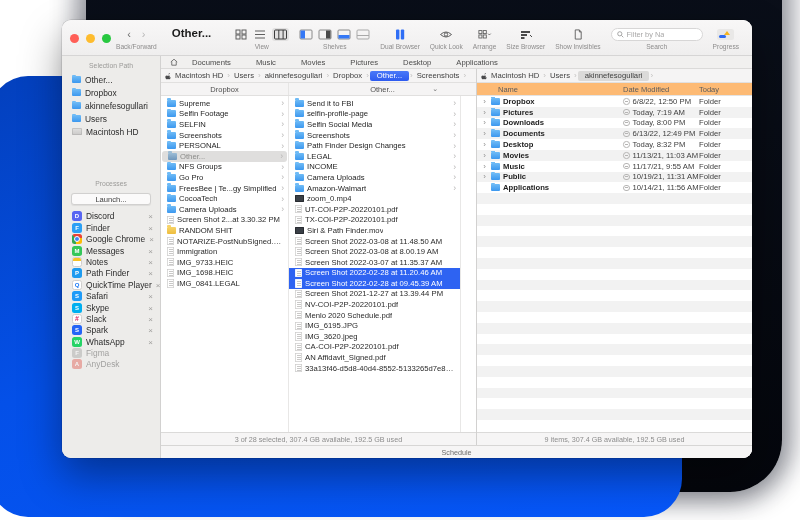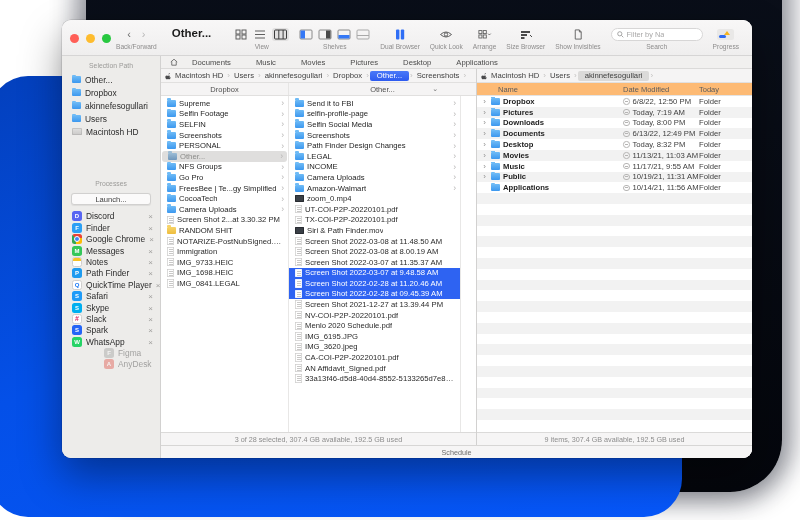--- a/index.html
+++ b/index.html
@@ -51,21 +51,21 @@
   .side-header { font-size:6.8px; color:#9b9a98; text-align:center; margin:2px 0 4px; }
   .side-item { display:flex; align-items:center; gap:4px; padding:1.5px 4px 1.5px 10px;
     font-size:8.4px; color:#2b2b2b; white-space:nowrap; overflow:hidden; }
   .side-spacer { height:40px; }
   .launch-btn { margin:2px 9px 5px; height:12px; background:#fbfafa; border:1px solid #d1d0cf;
     border-radius:3px; font-size:7.6px; color:#3d3d3d; display:flex; align-items:center;
     justify-content:center; box-shadow:0 .5px 1px rgba(0,0,0,.07); }
   .proc-item { display:flex; align-items:flex-end; gap:4px; padding:0 7px 0 10px;
     height:11.4px; font-size:8.4px; color:#2b2b2b; white-space:nowrap; overflow:hidden; }
   .proc-item .x { margin-left:auto; color:#a1a09e; font-size:8px; line-height:8px; }
-  .proc-item.dimmed { opacity:.4;margin-left:32px; }
+  .proc-item.dimmed { opacity:.4; }
   .app-ico { flex:0 0 10px; width:10px; height:10px; border-radius:2.5px; display:flex;
     align-items:center; justify-content:center; font-size:6px; font-weight:700; color:#fff; overflow:hidden; }
   .app-ico.chrome { background:conic-gradient(from -45deg,#ea4335 0 120deg,#fbbc05 0 240deg,#34a853 0 360deg); position:relative; }
   .app-ico.chrome::after { content:""; width:4px; height:4px; border-radius:50%; background:#4285f4; border:1px solid #fff; }
   .app-ico.notes { background:#fff; border:.5px solid #d0cfce; position:relative; }
   .app-ico.notes::before { content:""; position:absolute; top:0; left:0; right:0; height:3px; background:#f7c325; }
   .app-ico.qt { background:#fff; border:.5px solid #d0cfce; color:#1e7bf5; }
   .app-ico.slack { background:#fff; border:.5px solid #d0cfce; color:#e01e5a; font-size:7px; }
 
   
@@ -607,24 +607,20 @@
                   <div class="file-row">
                     <span class="ic-doc"></span>
                     <span class="name">Screen Shot 2022-03-08 at 8.00.19 AM</span>
                   </div>
                   <div class="file-row">
                     <span class="ic-doc"></span>
                     <span class="name">Screen Shot 2022-03-07 at 11.35.37 AM</span>
                   </div>
                   <div class="file-row selected">
                     <span class="ic-doc"></span>
-                    <span class="name">Screen Shot 2022-03-07 at 9.48.58 AM</span>
-                  </div>
-                  <div class="file-row selected">
-                    <span class="ic-doc"></span>
                     <span class="name">Screen Shot 2022-02-28 at 11.20.46 AM</span>
                   </div>
                   <div class="file-row selected">
                     <span class="ic-doc"></span>
                     <span class="name">Screen Shot 2022-02-28 at 09.45.39 AM</span>
                   </div>
                   <div class="file-row">
                     <span class="ic-doc"></span>
                     <span class="name">Screen Shot 2021-12-27 at 13.39.44 PM</span>
                   </div>

